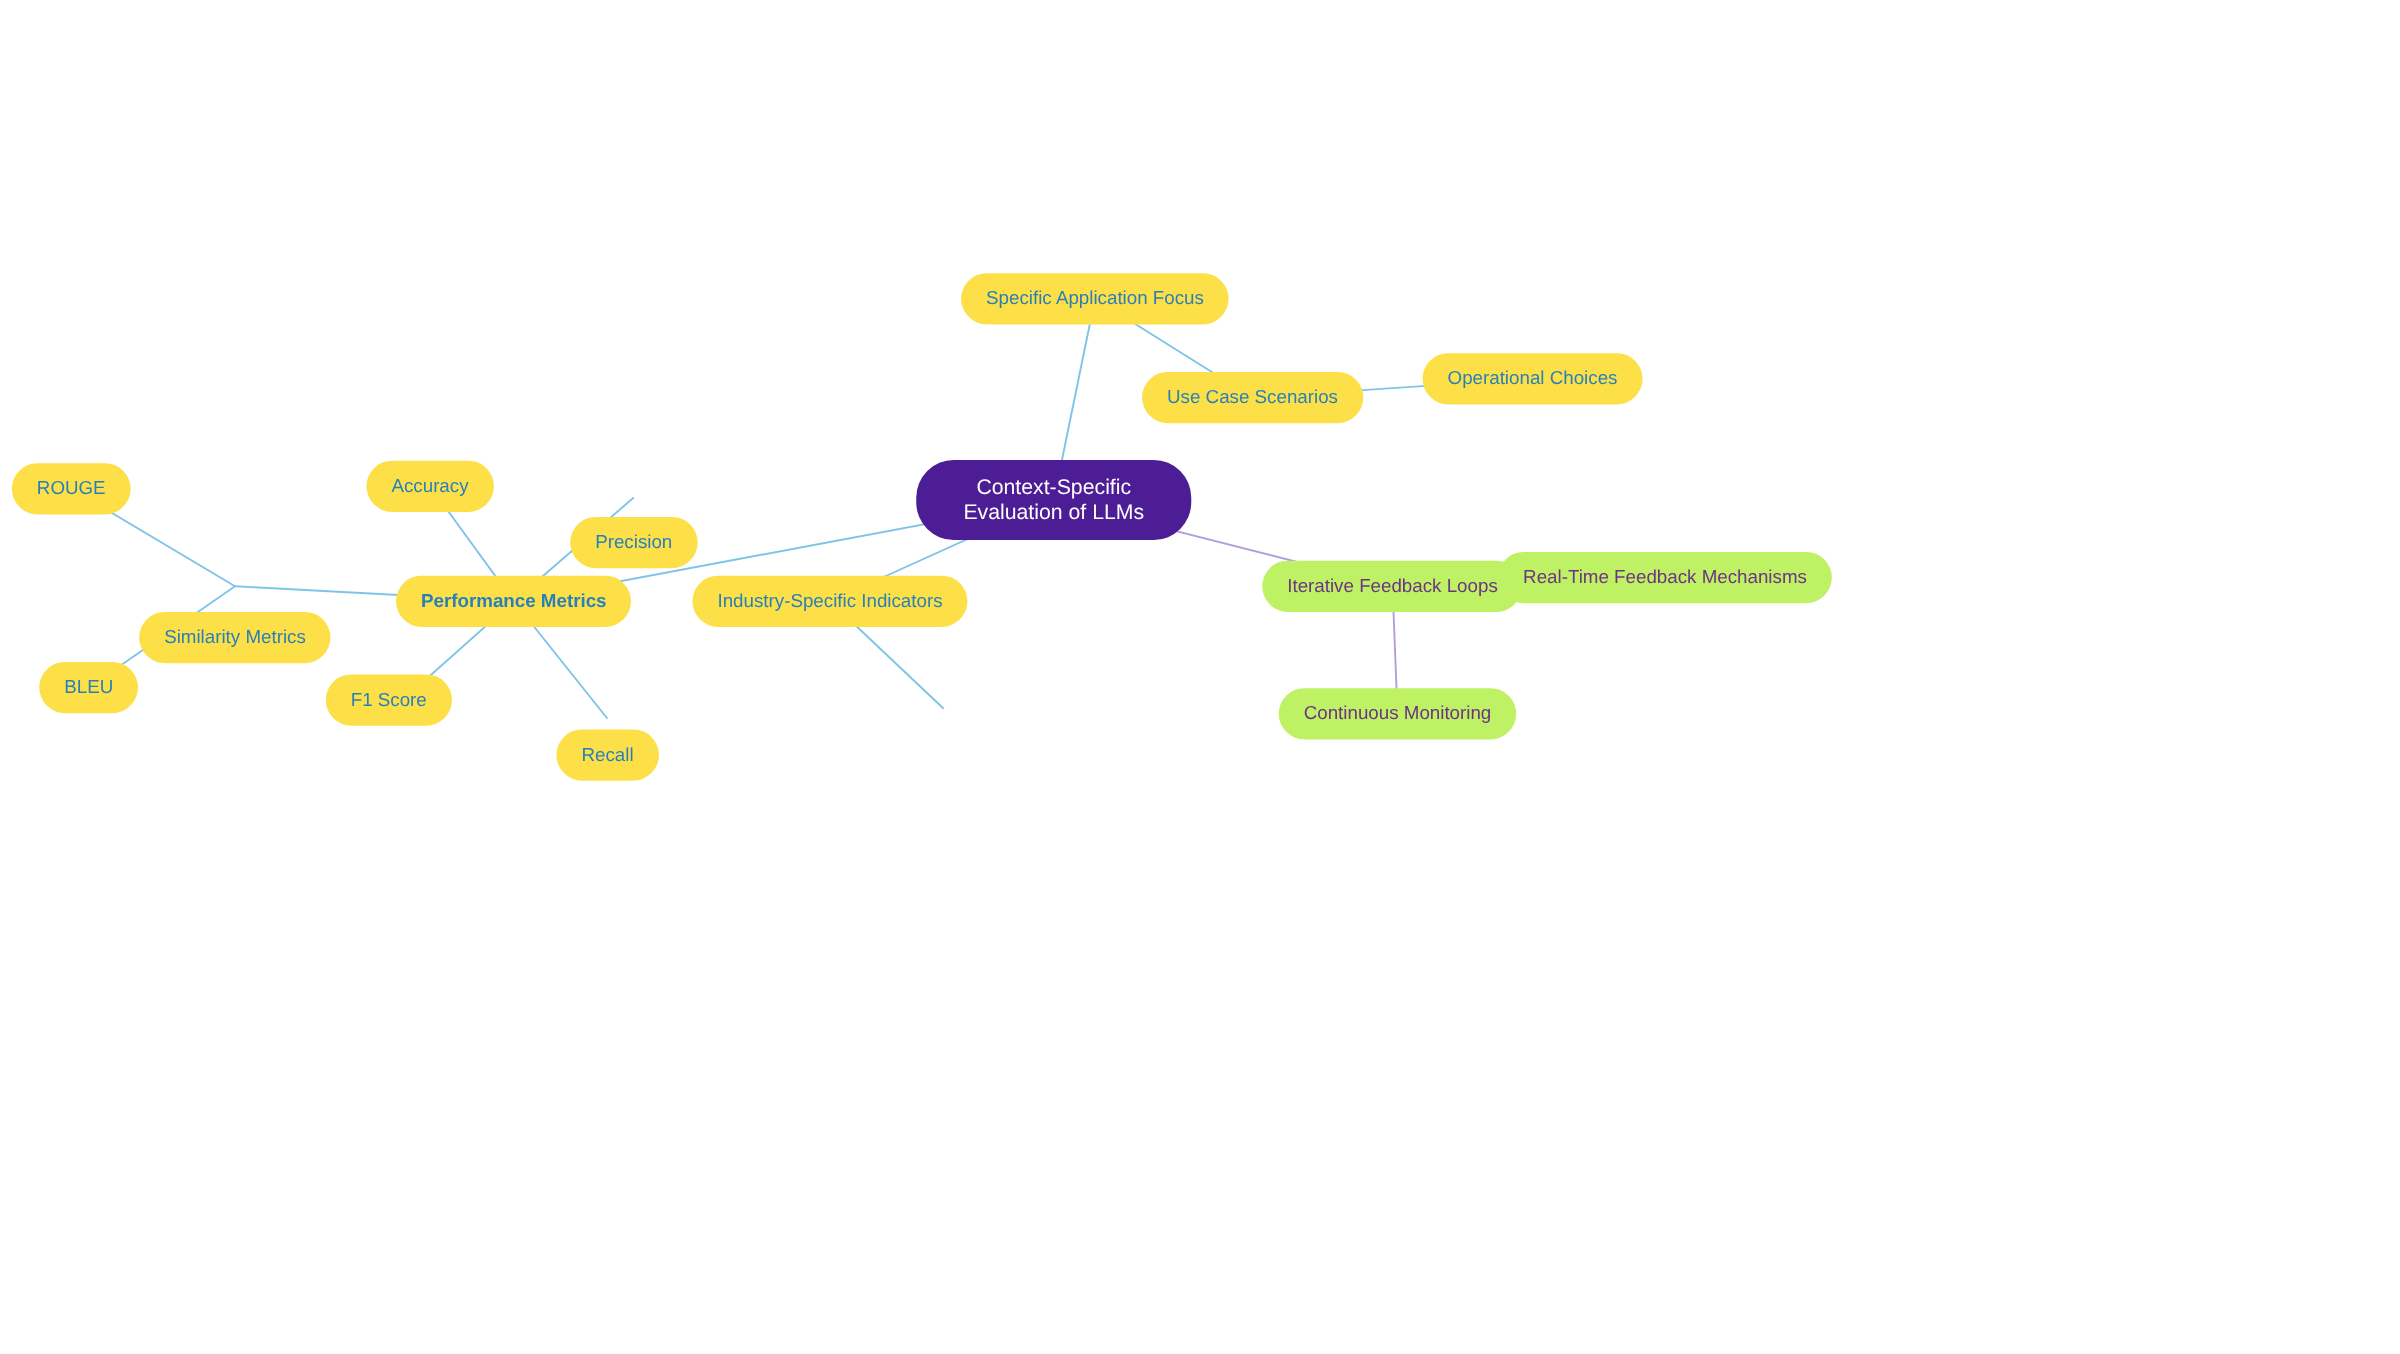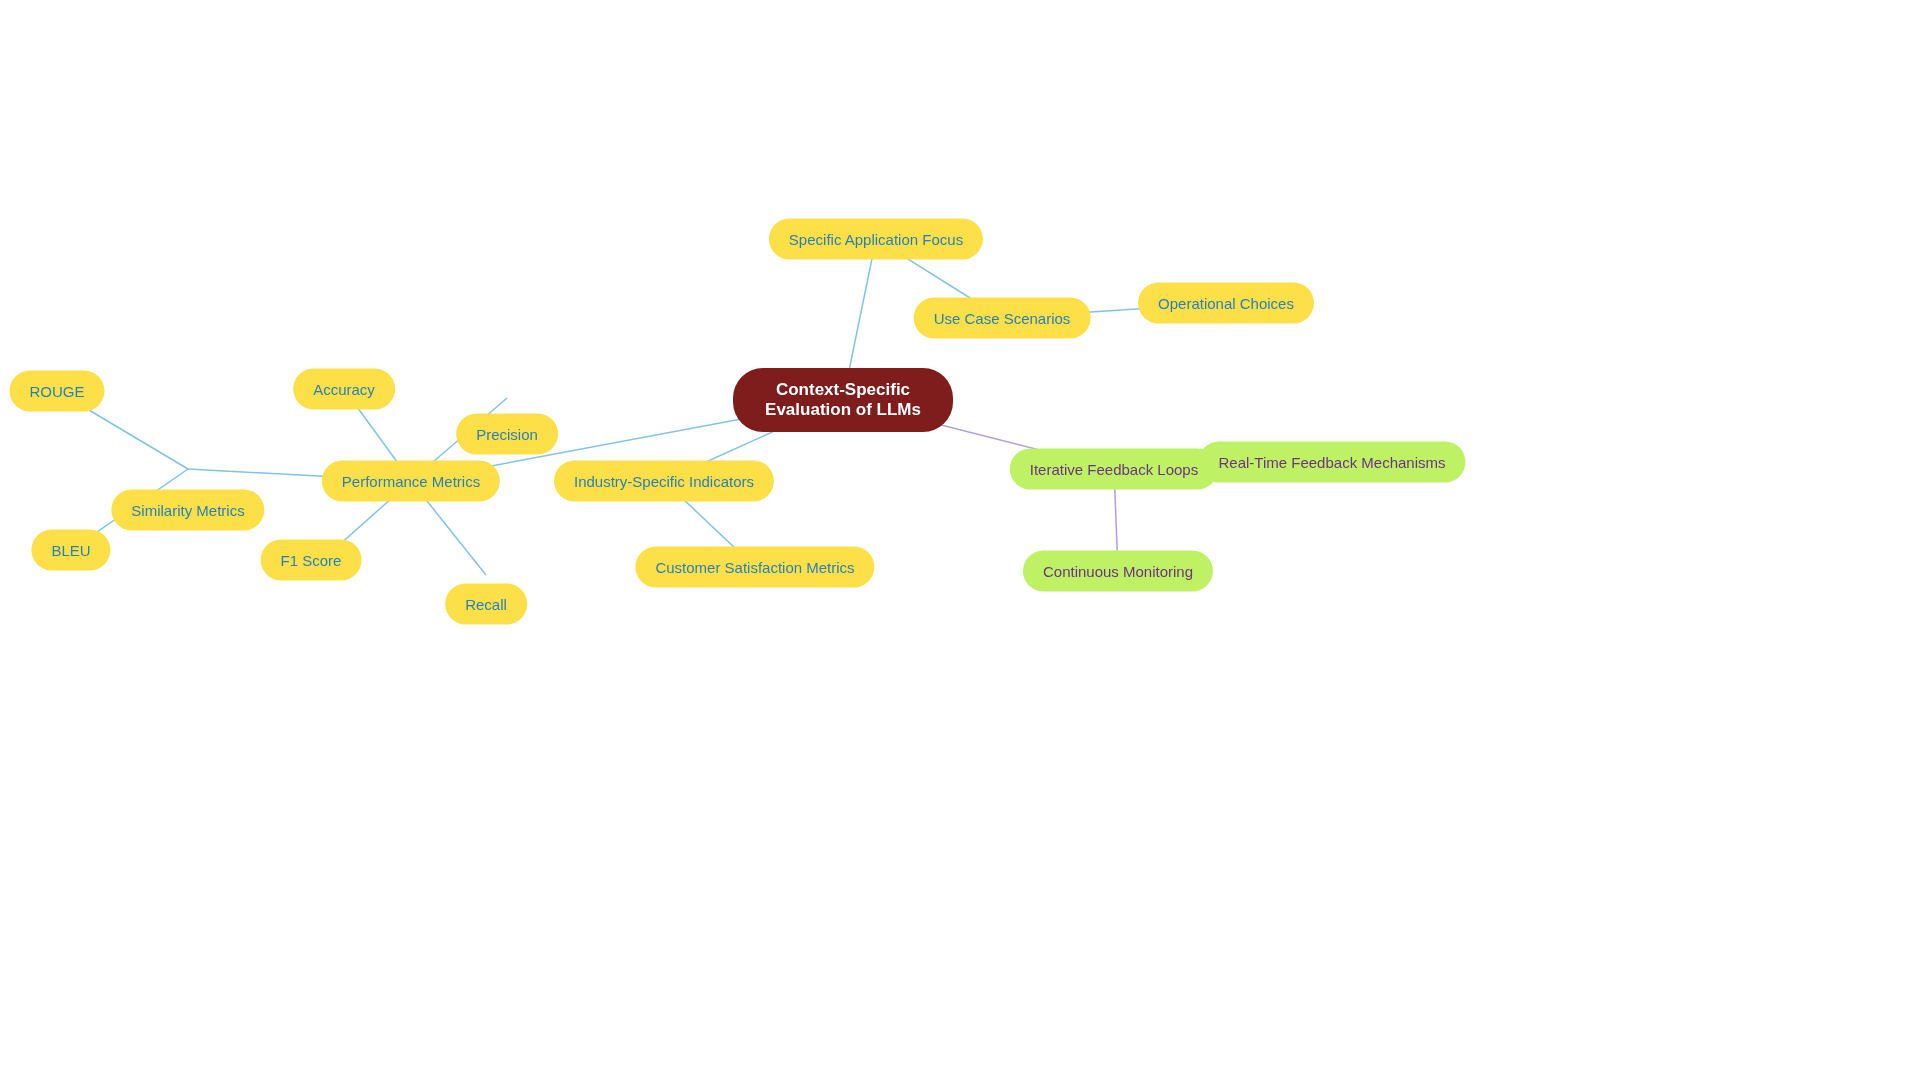--- a/index.html
+++ b/index.html
@@ -29,24 +29,24 @@
       display: flex;
       align-items: center;
       justify-content: center;
       text-align: center;
       font-size: 15px;
       padding: 12px 20px;
       cursor: pointer;
       white-space: nowrap;
     }
     .node-center {
-      background: #7f1d1d;
+      background: #4c1d95;
       color: #ffffff;
       font-size: 17px;
-      font-weight: 700;
+      font-weight: 400;
       border-radius: 30px;
       width: 220px;
       white-space: normal;
     }
     .node-blue {
       background: #fde047;
       color: #2980b9;
       border: none;
     }
     .node-purple {
@@ -75,27 +75,26 @@
       <line x1="664" y1="481" x2="755" y2="567" stroke="#7fc4e8" stroke-width="1.5"></line>
       <line x1="843" y1="400" x2="1114" y2="469" stroke="#b39ddb" stroke-width="1.5"></line>
       <line x1="1114" y1="469" x2="1332" y2="462" stroke="#b39ddb" stroke-width="1.5"></line>
       <line x1="1114" y1="469" x2="1118" y2="571" stroke="#b39ddb" stroke-width="1.5"></line>
     </svg>
 <div class="node node-center" style="left: 843px; top: 400px;">Context-Specific Evaluation of
 LLMs</div>
     <div class="node node-blue" style="left: 876px; top: 239px;">Specific Application Focus</div>
     <div class="node node-blue" style="left: 1002px; top: 318px;">Use Case Scenarios</div>
     <div class="node node-blue" style="left: 1226px; top: 303px;">Operational Choices</div>
-    <div class="node node-blue" style="left: 411px; top: 481px;">Performance Metrics</div>
+    <div class="node node-blue" style="left: 411px; top: 481px; font-weight: bold;">Performance Metrics</div>
     <div class="node node-blue" style="left: 344px; top: 389px;">Accuracy</div>
     <div class="node node-blue" style="left: 507px; top: 390px; margin-top: 44px;">Precision</div>
     <div class="node node-blue" style="left: 311px; top: 560px;">F1 Score</div>
     <div class="node node-blue" style="left: 486px; top: 604px;">Recall</div>
     <div class="node node-blue" style="left: 188px; top: 469px; margin-top: 41px;">Similarity Metrics</div>
     <div class="node node-blue" style="left: 57px; top: 391px;">ROUGE</div>
     <div class="node node-blue" style="left: 71px; top: 550px;">BLEU</div>
     <div class="node node-blue" style="left: 664px; top: 481px;">Industry-Specific Indicators</div>
-    <div class="node node-blue" style="left: 755px; top: 567px;">Customer Satisfaction Metrics</div>
     <div class="node node-purple" style="left: 1114px; top: 469px;">Iterative Feedback Loops</div>
     <div class="node node-purple" style="left: 1332px; top: 462px;">Real-Time Feedback
 Mechanisms</div>
     <div class="node node-purple" style="left: 1118px; top: 571px;">Continuous Monitoring</div>
   </div>
 
 </body></html>

